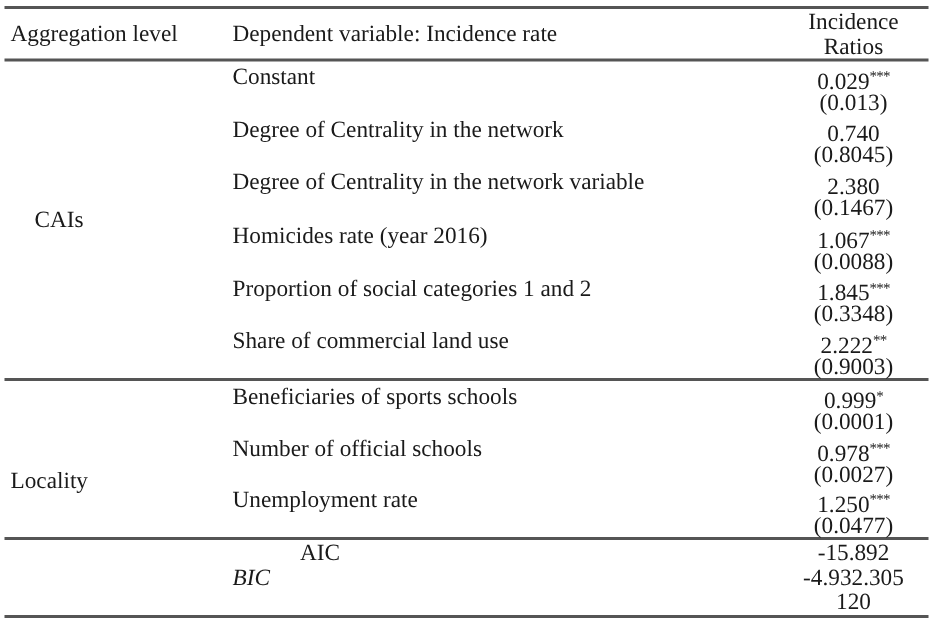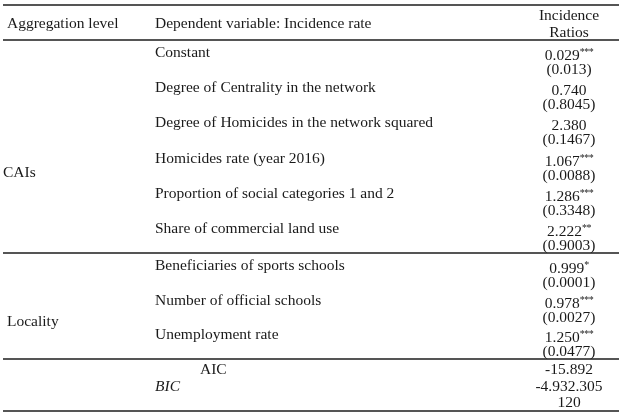--- a/index.html
+++ b/index.html
@@ -54,49 +54,49 @@
   <div class="rule" style="top:410px;"></div>
 
   <div>
     <span class="t" style="left:7px; top:14px;">Aggregation level</span>
     <span class="t" style="left:155px; top:14px;">Dependent variable: Incidence rate</span>
     <span class="num" style="top:6px;">Incidence</span>
     <span class="num" style="top:23px;">Ratios</span>
   </div>
 
   <div>
-    <span class="t" style="left:3px; top:138px;margin-top:25px;">CAIs</span>
+    <span class="t" style="left:23px; top:138px;">CAIs</span>
 
     <div>
       <span class="t" style="left:155px; top:43px;">Constant</span>
       <span class="num" style="top:43px;"><span>0.029</span><span class="stars">***</span></span>
       <span class="num" style="top:60px;">(0.013)</span>
     </div>
 
     <div>
       <span class="t" style="left:155px; top:78px;">Degree of Centrality in the network</span>
       <span class="num" style="top:78px;"><span>0.740</span><span class="stars"></span></span>
       <span class="num" style="top:95px;">(0.8045)</span>
     </div>
 
     <div>
-      <span class="t" style="left:155px; top:113px;">Degree of Homicides in the network squared</span>
+      <span class="t" style="left:155px; top:113px;">Degree of Centrality in the network variable</span>
       <span class="num" style="top:113px;"><span>2.380</span><span class="stars"></span></span>
       <span class="num" style="top:130px;">(0.1467)</span>
     </div>
 
     <div>
       <span class="t" style="left:155px; top:149px;">Homicides rate (year 2016)</span>
       <span class="num" style="top:149px;"><span>1.067</span><span class="stars">***</span></span>
       <span class="num" style="top:166px;">(0.0088)</span>
     </div>
 
     <div>
       <span class="t" style="left:155px; top:184px;">Proportion of social categories 1 and 2</span>
-      <span class="num" style="top:184px;"><span>1.286</span><span class="stars">***</span></span>
+      <span class="num" style="top:184px;"><span>1.845</span><span class="stars">***</span></span>
       <span class="num" style="top:201px;">(0.3348)</span>
     </div>
 
     <div>
       <span class="t" style="left:155px; top:219px;">Share of commercial land use</span>
       <span class="num" style="top:219px;"><span>2.222</span><span class="stars">**</span></span>
       <span class="num" style="top:236px;">(0.9003)</span>
     </div>
   </div>
 

